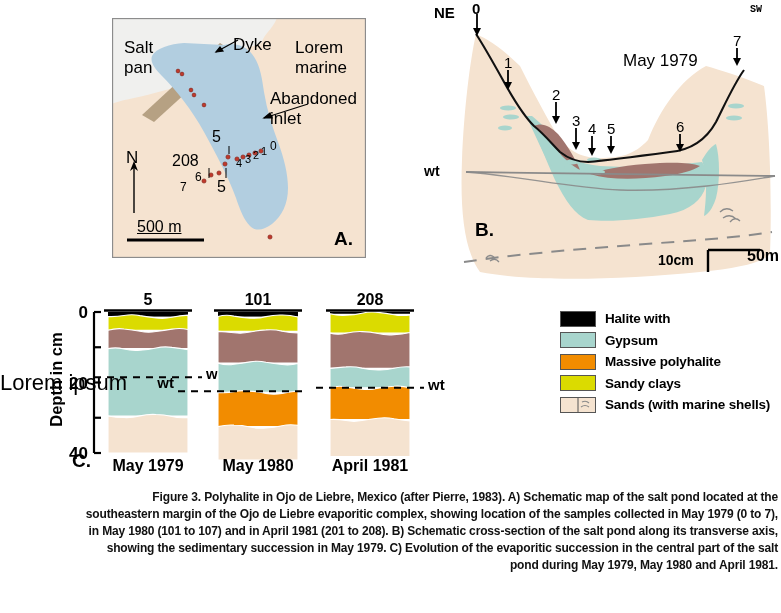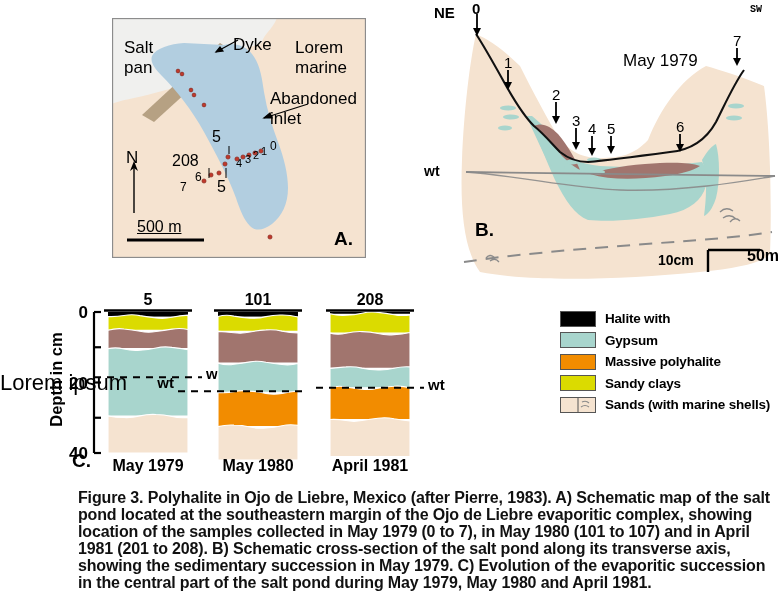--- a/index.html
+++ b/index.html
@@ -18,22 +18,22 @@
   
   #panelC{left:0px;top:290px;width:560px;height:195px;}
 
   
   #legend{left:560px;top:308px;width:221px;}
   .leg-row{display:flex;align-items:center;height:21.5px;}
   .leg-sw{width:36px;height:16px;border:1px solid #555;box-sizing:border-box;margin-right:9px;flex:none;}
   .leg-lbl{font-size:13.5px;font-weight:bold;letter-spacing:-0.2px;white-space:nowrap;}
 
   
-  #caption{left:78px;top:489px;width:700px;font-size:16px;font-weight:bold;
-           line-height:17.1px;letter-spacing:-0.15px;color:#111;}
+  #caption{left:78px;top:489px;width:700px;font-size:12px;font-weight:bold;
+           line-height:17.1px;letter-spacing:-0.15px;color:#111;text-align:right;}
 </style>
 </head>
 <body>
 
 <div class="abs" id="panelA">
   <svg width="254" height="240" viewBox="0 0 254 240">
     <defs>
       <clipPath id="clipA">
           <rect x="1" y="1" width="252" height="238"></rect>
         </clipPath>

